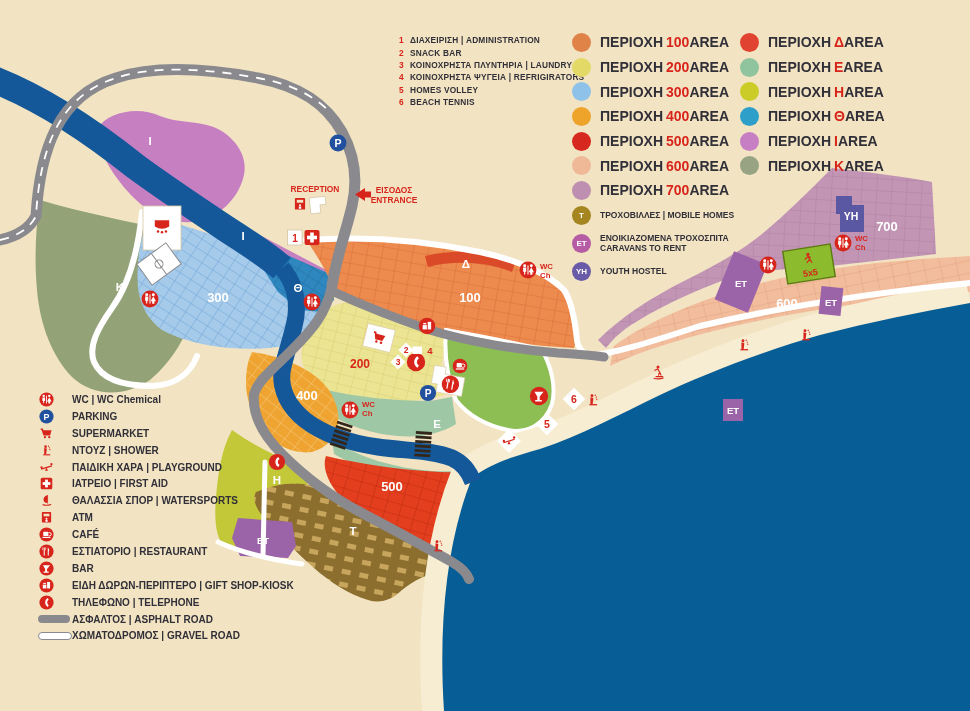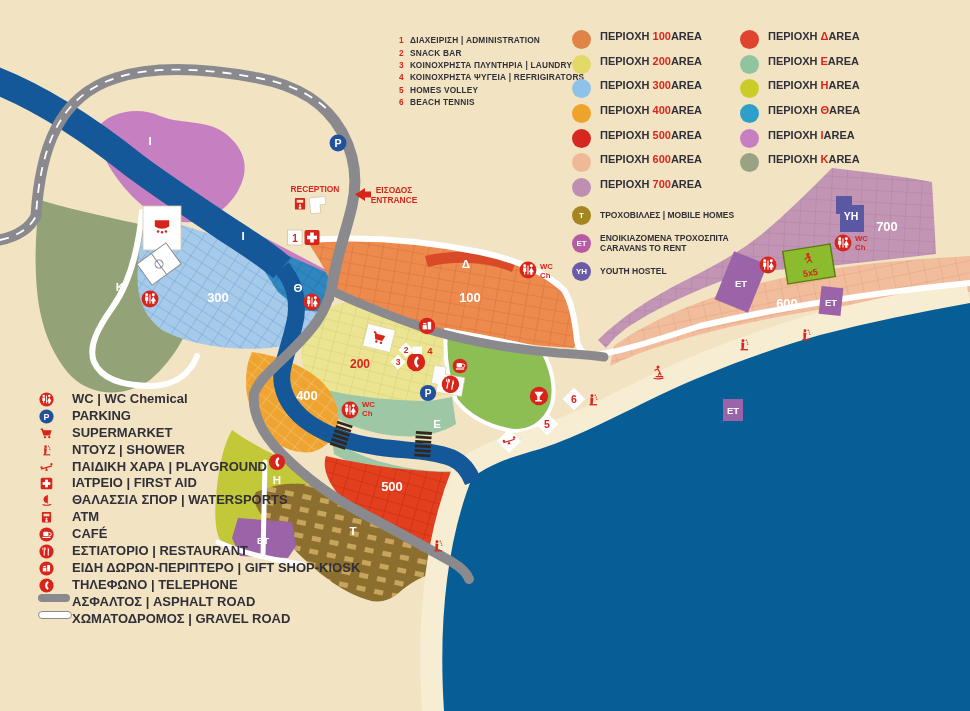--- a/index.html
+++ b/index.html
@@ -7,35 +7,35 @@
          font-family:"Liberation Sans",sans-serif;font-weight:bold;color:#312F38}
   svg.map{position:absolute;left:0;top:0}
   svg text{font-family:"Liberation Sans",sans-serif;font-weight:bold}
   .tw{fill:#fff}
   .tr{fill:#D8251C}
   .leg{position:absolute}
   
   .fac-row{display:flex;gap:5px;height:12.4px;align-items:center;font-size:8.3px;letter-spacing:.2px;white-space:nowrap}
   .fac-num{color:#D8251C;min-width:6px}
   
-  .area-row{display:flex;height:24.7px;font-size:11px;white-space:nowrap}
+  .area-row{display:flex;align-items:center;height:24.7px;font-size:14px;white-space:nowrap}
   .dot{width:19px;height:19px;border-radius:50%;flex:none;margin-right:9px;
        display:flex;align-items:center;justify-content:center;color:#fff;font-size:8px}
   .dot i{font-style:normal}
   .area-label span{margin-right:3px}
   .red{color:#D8251C}
   .sp-row{display:flex;align-items:center;font-size:8.5px;white-space:nowrap}
   .sp-lines div{line-height:10px}
   .c100{background:#E08348}.c200{background:#E2D966}.c300{background:#8FC2E9}.c400{background:#EEA32B}
   .c500{background:#D6281E}.c600{background:#EFB897}.c700{background:#BE8FB0}
   .cD{background:#E04430}.cE{background:#8FC49E}.cH{background:#CCCC29}.cTH{background:#2D9FC9}
   .cI{background:#C77FC4}.cK{background:#97A383}
   .cT{background:#A5851F}.cET{background:#B55CA5}.cYH{background:#6A5BA8}
   
-  .ic-row{display:flex;align-items:flex-start;height:16.9px;font-size:13px;white-space:nowrap}
+  .ic-row{display:flex;align-items:center;height:16.9px;font-size:10px;white-space:nowrap}
   .cell{width:34px;flex:none;display:flex;align-items:center}
   .lic{width:17px;height:17px}
   .swatch{width:32px;height:8px;border-radius:5px}
   .swatch.asphalt{background:#8A8A8E}
   .swatch.gravel{background:#fff;border:1px solid #8A8A8E;height:6px}
   .swatch.bridge{height:9px;border-radius:0;background:repeating-linear-gradient(90deg,#6B150E 0 3px,#F2E4C3 3px 5px)}
 </style>
 </head>
 <body>
 
@@ -532,20 +532,28 @@
         <span class="cell">
           <svg class="lic" viewBox="-11 -11 22 22">
             <use href="#ic-rest"></use>
           </svg>
         </span>
         <span>ΕΣΤΙΑΤΟΡΙΟ | RESTAURANT</span>
       </div>
   <div class="ic-row">
         <span class="cell">
           <svg class="lic" viewBox="-11 -11 22 22">
+            <use href="#ic-bar"></use>
+          </svg>
+        </span>
+        <span>BAR</span>
+      </div>
+  <div class="ic-row">
+        <span class="cell">
+          <svg class="lic" viewBox="-11 -11 22 22">
             <use href="#ic-gift"></use>
           </svg>
         </span>
         <span>ΕΙΔΗ ΔΩΡΩΝ-ΠΕΡΙΠΤΕΡΟ | GIFT SHOP-KIOSK</span>
       </div>
   <div class="ic-row">
         <span class="cell">
           <svg class="lic" viewBox="-11 -11 22 22">
             <use href="#ic-phone"></use>
           </svg>

